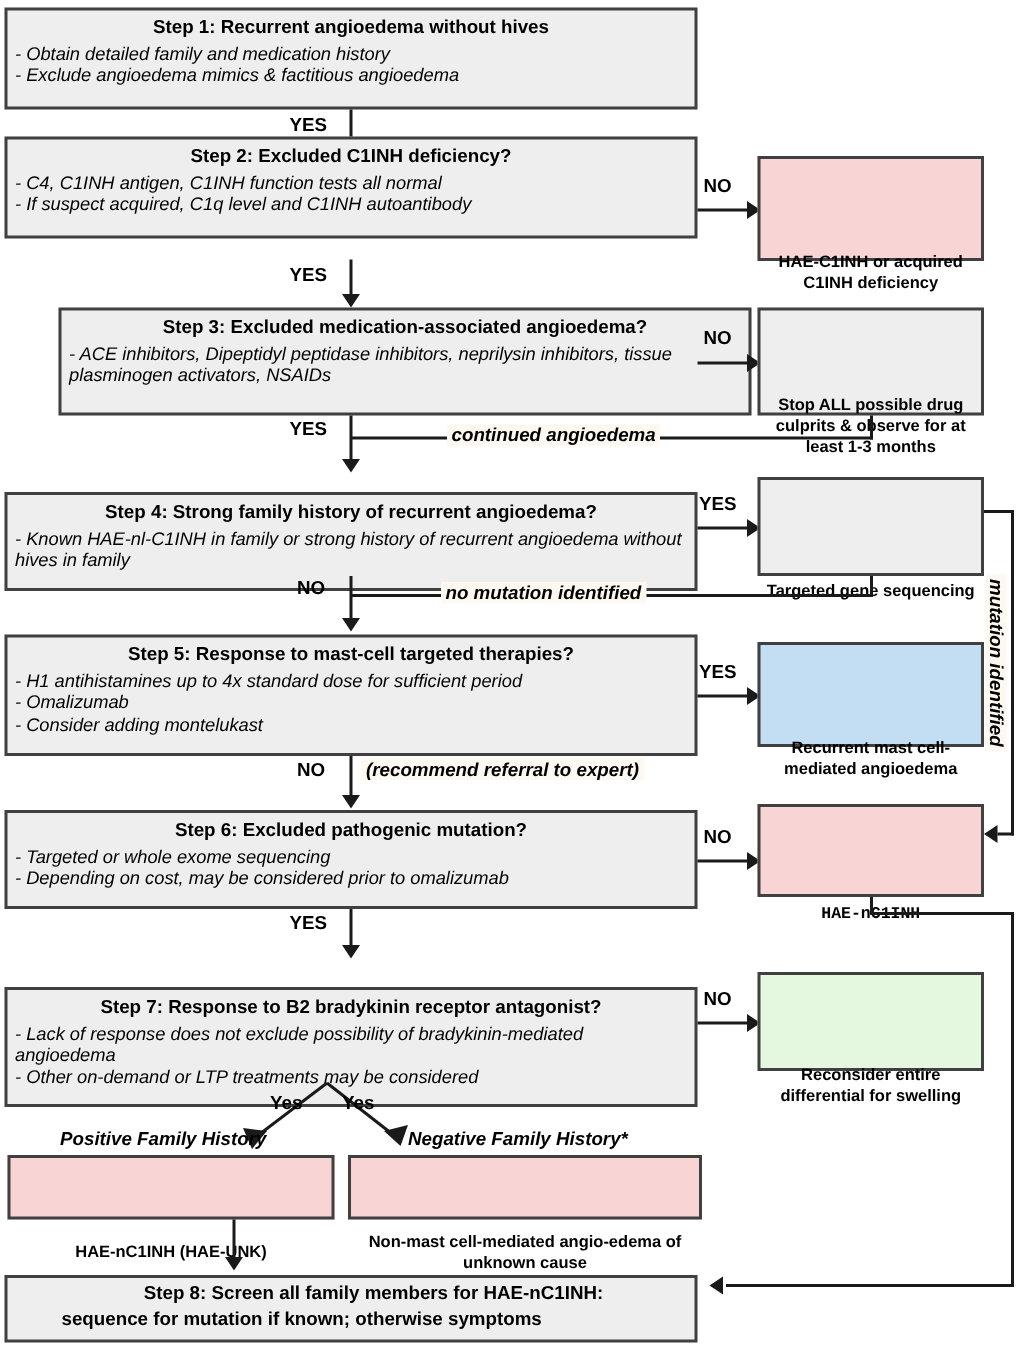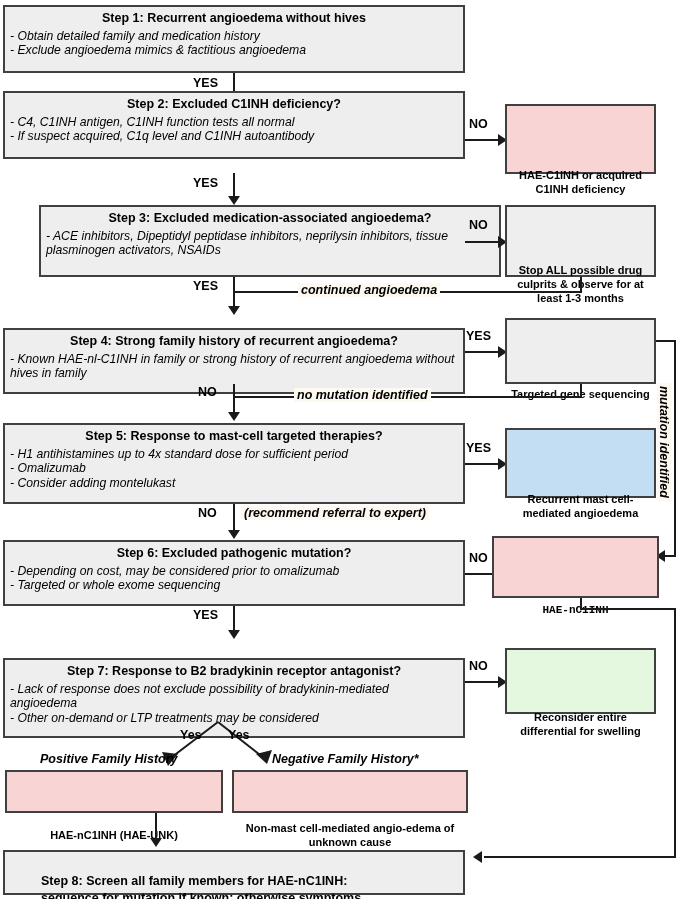--- a/index.html
+++ b/index.html
@@ -170,30 +170,30 @@
   </div>
 
   <div class="vline" style="left:233px;top:504px;height:30px;"></div>
   <div class="arrow-d" style="left:228px;top:530px;"></div>
   <div class="elbl" style="left:198px;top:506px;">NO</div>
   <div class="elbl it" style="left:241px;top:506px;">(recommend referral to expert)</div>
 
   <div class="box" style="left:3px;top:540px;width:462px;height:66px;">
     <div class="title">Step 6: Excluded pathogenic mutation?</div>
     <div class="bullets">
+      <div>- Targeted or whole exome sequencing</div>
       <div>- Depending on cost, may be considered prior to omalizumab</div>
-      <div>- Targeted or whole exome sequencing</div>
     </div>
   </div>
 
   <div class="hline" style="left:465px;top:573px;width:38px;"></div>
   <div class="arrow-r" style="left:498px;top:568px;"></div>
   <div class="elbl" style="left:469px;top:551px;">NO</div>
 
-  <div class="box pink" style="left:492px;top:536px;width:167px;height:62px;font-family:Liberation Mono, monospace;">
+  <div class="box pink" style="left:505px;top:536px;width:151px;height:62px;font-family:Liberation Mono, monospace;">
     <div class="centerlbl">HAE-nC1INH</div>
   </div>
 
   <div class="vline" style="left:580px;top:598px;height:12px;"></div>
   <div class="hline" style="left:580px;top:608px;width:96px;"></div>
   <div class="vline" style="left:674px;top:608px;height:250px;"></div>
   <div class="hline" style="left:484px;top:856px;width:192px;"></div>
   <div class="arrow-l" style="left:473px;top:851px;"></div>
 
   <div class="vline" style="left:233px;top:606px;height:28px;"></div>
@@ -234,17 +234,17 @@
   </div>
 
   <div class="box pink" style="left:232px;top:770px;width:236px;height:43px;">
     <div class="centerlbl">Non-mast cell-mediated angio-edema of unknown cause</div>
   </div>
 
   <div class="vline" style="left:155px;top:813px;height:28px;"></div>
   <div class="arrow-d" style="left:150px;top:838px;"></div>
 
   <div class="box" style="left:3px;top:850px;width:462px;height:45px;">
-    <div class="title" style="text-align:left;padding-left:36px;padding-top:22px;">Step 8: Screen all family members for HAE-nC1INH:</div>
+    <div class="title" style="text-align:center;padding-left:36px;padding-top:3px;">Step 8: Screen all family members for HAE-nC1INH:</div>
     <div class="title" style="text-align:left;padding-left:36px;padding-top:0px;">sequence for mutation if known; otherwise symptoms</div>
   </div>
 
 </div>
 
 </body></html>

